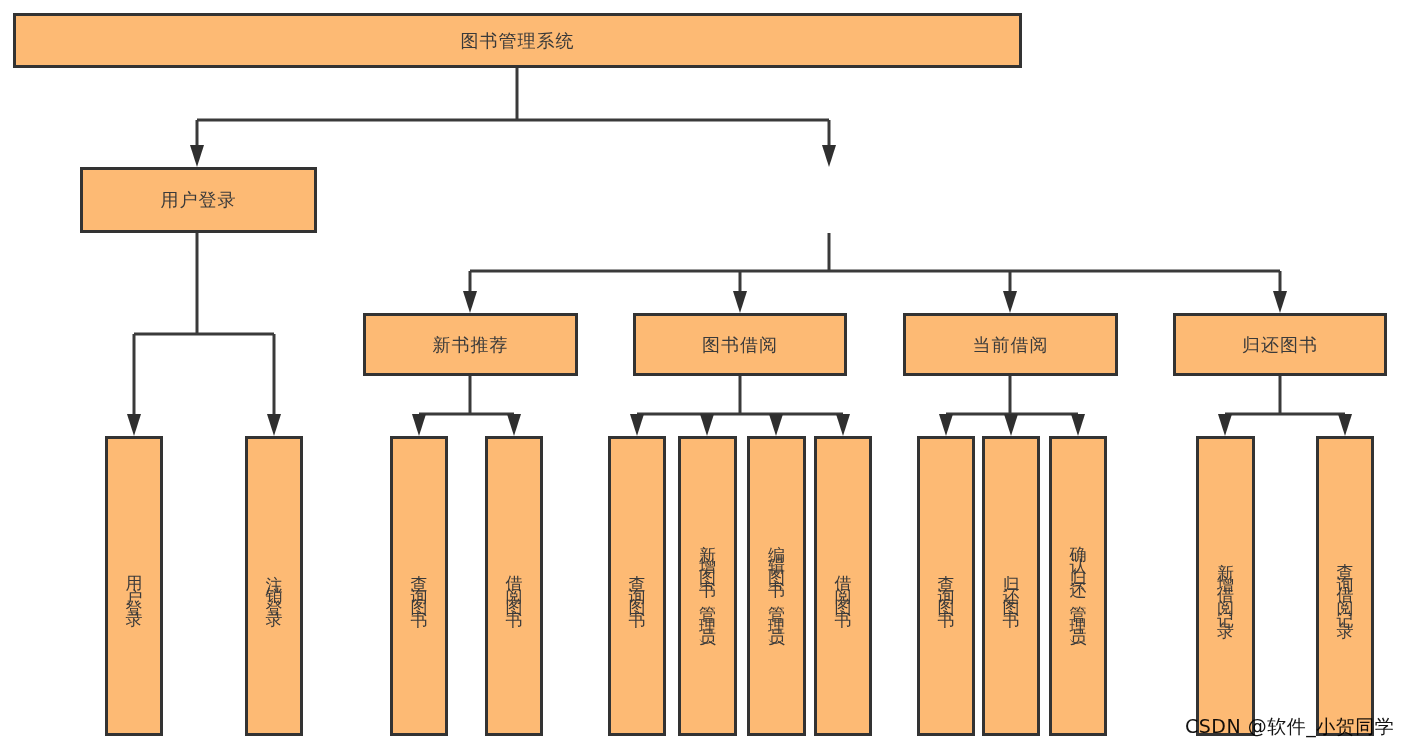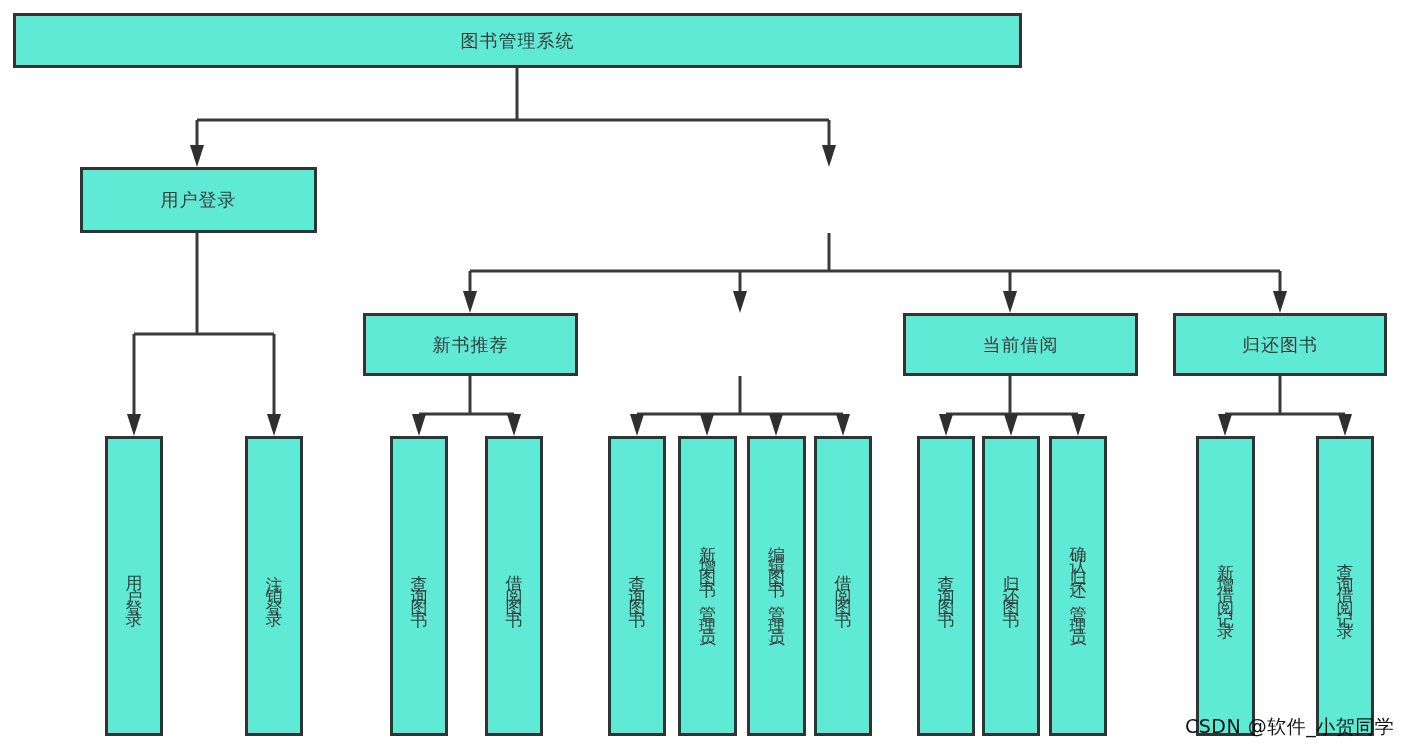--- a/index.html
+++ b/index.html
@@ -8,21 +8,21 @@
     width:1405px;height:747px;
     background:#ffffff;
     font-family:"DejaVu Sans","Liberation Sans",sans-serif;
     overflow:hidden;
   }
   svg.wires{position:absolute;left:0;top:0;z-index:1;}
   .node{
     position:absolute;
     box-sizing:border-box;
     border:3px solid #333333;
-    background:#5eead4;
+    background:#fdba74;
     color:#3a3a3a;
     display:flex;
     align-items:center;
     justify-content:center;
     z-index:2;
     font-size:18px;
     letter-spacing:1px;
     text-align:center;
   }
   .node.vert{
@@ -98,21 +98,22 @@
       <polygon points="1218,414 1232,414 1225,436"></polygon>
       <polygon points="1338,414 1352,414 1345,436"></polygon>
     </g>
   </svg>
 
   <div class="node" style="left:13px;top:13px;width:1009px;height:55px;">图书管理系统</div>
 
   <div class="node" style="left:80px;top:167px;width:237px;height:66px;">用户登录</div>
 
   <div class="node" style="left:363px;top:313px;width:215px;height:63px;">新书推荐</div>
-  <div class="node" style="left:903px;top:313px;width:235px;height:63px;">当前借阅</div>
+  <div class="node" style="left:633px;top:313px;width:214px;height:63px;">图书借阅</div>
+  <div class="node" style="left:903px;top:313px;width:215px;height:63px;">当前借阅</div>
   <div class="node" style="left:1173px;top:313px;width:214px;height:63px;">归还图书</div>
 
   <div class="node vert" style="left:105px;top:436px;width:58px;height:300px;">用户登录</div>
   <div class="node vert" style="left:245px;top:436px;width:58px;height:300px;">注销登录</div>
 
   <div class="node vert" style="left:390px;top:436px;width:58px;height:300px;">查询图书</div>
   <div class="node vert" style="left:485px;top:436px;width:58px;height:300px;">借阅图书</div>
 
   <div class="node vert" style="left:608px;top:436px;width:58px;height:300px;">查询图书</div>
   <div class="node vert" style="left:678px;top:436px;width:59px;height:300px;">新增图书（管理员）</div>

